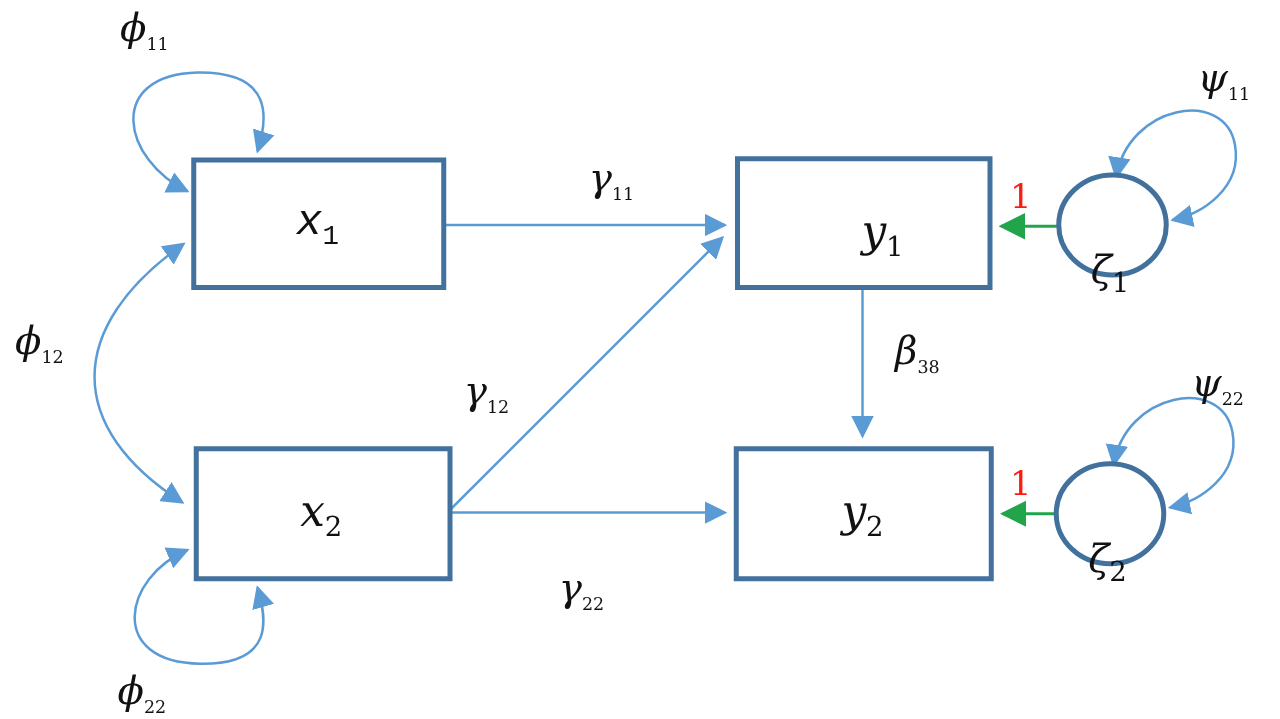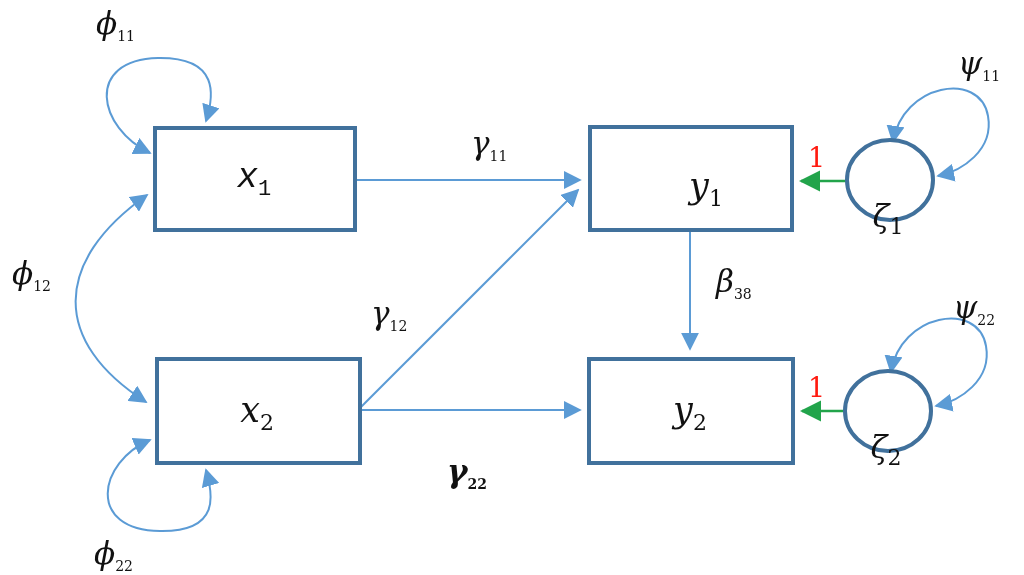--- a/index.html
+++ b/index.html
@@ -84,20 +84,20 @@
   <div class="node-lbl" style="left:690px;top:188px;margin-left:16px;"><span>y</span><sub>1</sub></div>
   <div class="node-lbl" style="left:690px;top:412px;"><span>y</span><sub>2</sub></div>
   <div class="node-lbl circle-lbl" style="left:888px;top:182px;"><span>ζ</span><sub>1</sub></div>
   <div class="node-lbl circle-lbl" style="left:886px;top:413px;"><span>ζ</span><sub>2</sub></div>
 
   <div class="lbl" style="left:96px;top:8px;"><span>ϕ</span><sub>11</sub></div>
   <div class="lbl" style="left:12px;top:258px;"><span>ϕ</span><sub>12</sub></div>
   <div class="lbl" style="left:94px;top:538px;"><span>ϕ</span><sub>22</sub></div>
   <div class="lbl" style="left:449px;top:128px;margin-left:22px;"><span>γ</span><sub>11</sub></div>
   <div class="lbl" style="left:371px;top:298px;"><span>γ</span><sub>12</sub></div>
-  <div class="lbl" style="left:447px;top:456px;font-weight:bold;"><span>γ</span><sub>22</sub></div>
+  <div class="lbl" style="left:447px;top:456px;"><span>γ</span><sub>22</sub></div>
   <div class="lbl" style="left:716px;top:266px;"><span>β</span><sub>38</sub></div>
   <div class="lbl" style="left:958px;top:48px;"><span>ψ</span><sub>11</sub></div>
   <div class="lbl" style="left:953px;top:292px;"><span>ψ</span><sub>22</sub></div>
   <div class="one-lbl" style="left:808px;top:144px;">1</div>
   <div class="one-lbl" style="left:808px;top:374px;">1</div>
 
 </div>
 
 </body></html>

